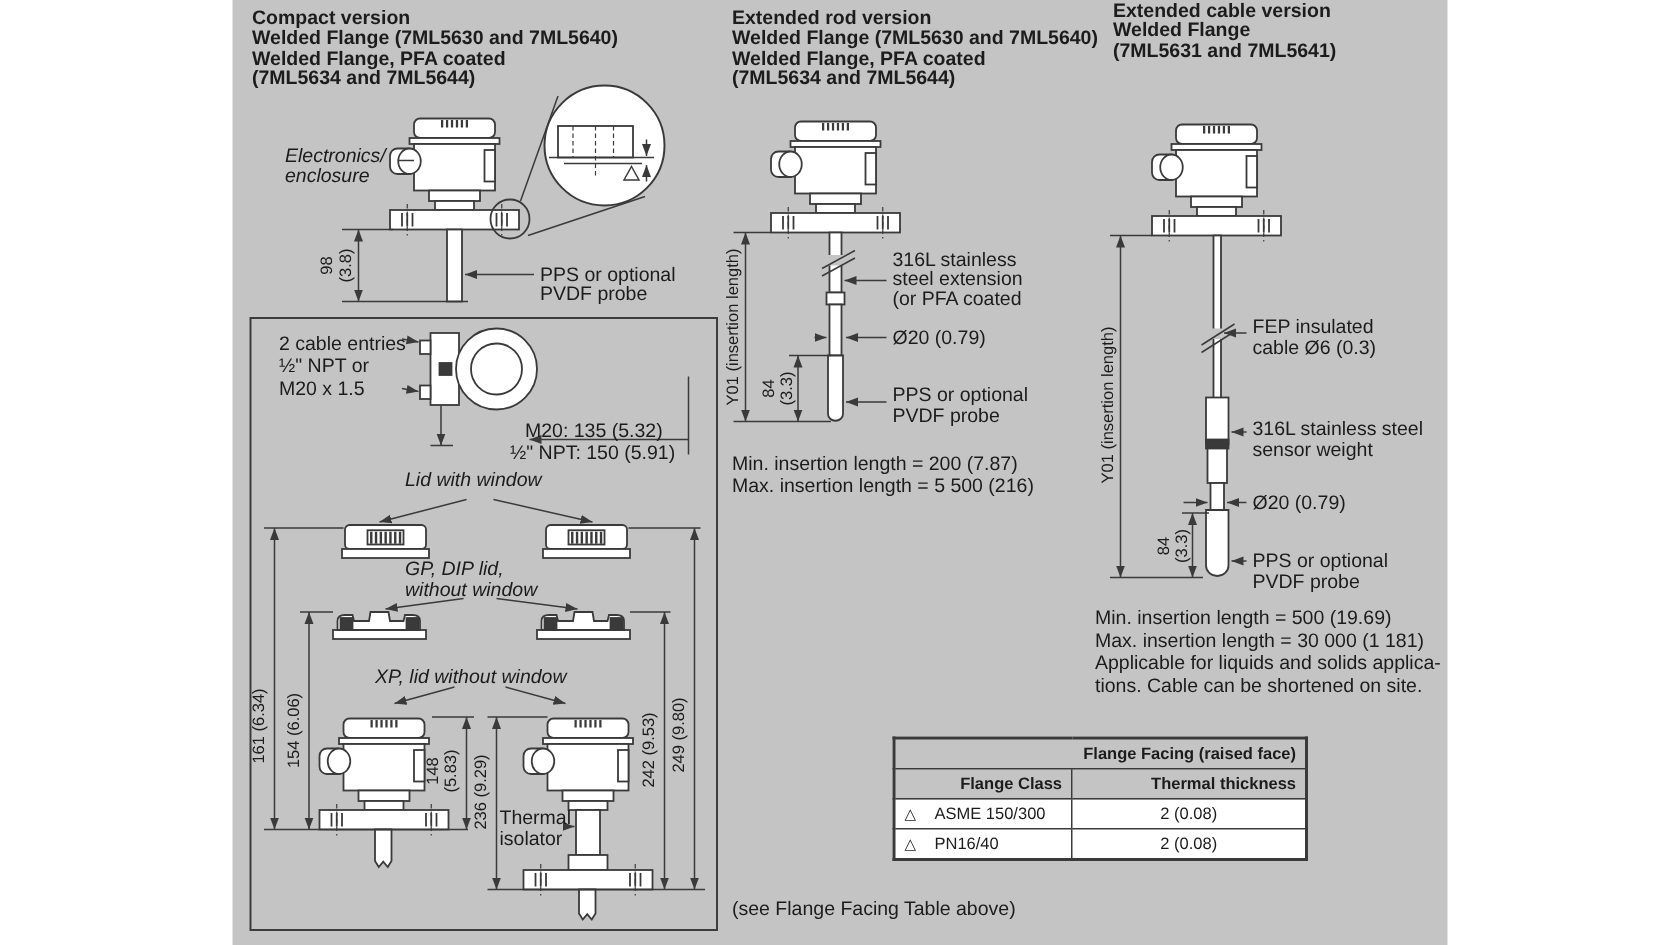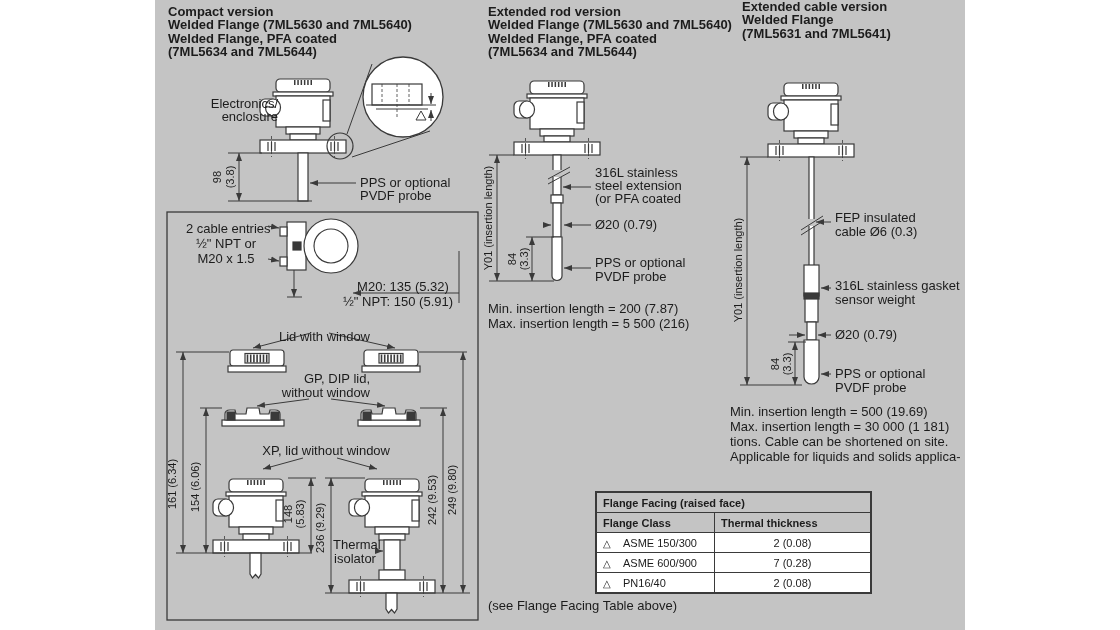--- a/index.html
+++ b/index.html
@@ -5,28 +5,28 @@
   html,body{margin:0;padding:0;}
   body{width:1120px;height:630px;position:relative;background:#ffffff;overflow:hidden;
        font-family:"Liberation Sans",sans-serif;color:#1c1c1c;}
   .panel{position:absolute;left:155px;top:0;width:810px;height:630px;background:#c4c4c4;}
   svg.draw{position:absolute;left:0;top:0;}
   .sym{fill:#ffffff;stroke:#3a3a3a;stroke-width:1.2;}
   .dim{fill:none;stroke:#3a3a3a;stroke-width:1;}
   .dtxt{fill:#1c1c1c;font-family:"Liberation Sans",sans-serif;font-size:11px;}
   .lbl{position:absolute;font-size:13px;line-height:13px;white-space:nowrap;}
   .b{font-weight:bold;}
-  .ctr{text-align:right;}
-  .rt{text-align:center;}
+  .ctr{text-align:left;font-style:italic;}
+  .rt{text-align:left;}
   .lh14{line-height:14px;}
   .lh15{line-height:15px;}
   .ftable{position:absolute;left:595px;top:491px;border-collapse:collapse;font-size:11px;
           background:#ffffff;border:2px solid #3a3a3a;}
   .ftable th,.ftable td{border:1px solid #3a3a3a;height:19px;padding:0 6px;}
-  .ftable .ghead{background:#c4c4c4;font-weight:bold;text-align:left;}
+  .ftable .ghead{background:#c4c4c4;font-weight:bold;text-align:right;}
   .ftable td.cl{text-align:left;width:105px;}
   .ftable td.th{text-align:center;width:143px;}
   .mk{display:inline-block;width:20px;font-size:10px;}
 </style>
 </head>
 <body>
 
 <div class="panel"></div>
 
 <svg class="draw" width="1120" height="630" viewBox="0 0 1120 630">
@@ -278,21 +278,21 @@
   <div>PVDF probe</div>
 </div>
 
 <div class="lbl rt lh15" style="left:186px;top:221px;width:80px">
   <div>2 cable entries</div>
   <div>½" NPT or</div>
   <div>M20 x 1.5</div>
 </div>
 <div class="lbl rt" style="left:350px;top:280px;width:106px">M20: 135 (5.32)</div>
 <div class="lbl rt" style="left:340px;top:295px;width:116px">½" NPT: 150 (5.91)</div>
-<div class="lbl ctr" style="left:270px;top:330px;width:100px">Lid with window</div>
+<div class="lbl ctr" style="left:270px;top:313px;width:100px">Lid with window</div>
 <div class="lbl ctr lh14" style="left:270px;top:372px;width:100px">
   <div>GP, DIP lid,</div>
   <div>without window</div>
 </div>
 <div class="lbl ctr" style="left:250px;top:444px;width:140px">XP, lid without window</div>
 <div class="lbl rt lh14" style="left:333px;top:538px;width:44px">
   <div>Thermal</div>
   <div>isolator</div>
 </div>
 
@@ -309,53 +309,49 @@
 <div class="lbl lh15" style="left:488px;top:301px">
   <div>Min. insertion length = 200 (7.87)</div>
   <div>Max. insertion length = 5 500 (216)</div>
 </div>
 
 <div class="lbl lh14" style="left:835px;top:211px">
   <div>FEP insulated</div>
   <div>cable Ø6 (0.3)</div>
 </div>
 <div class="lbl lh14" style="left:835px;top:279px">
-  <div>316L stainless gasket</div>
+  <div>316L stainless steel</div>
   <div>sensor weight</div>
 </div>
 <div class="lbl" style="left:835px;top:328px">Ø20 (0.79)</div>
 <div class="lbl lh14" style="left:835px;top:367px">
   <div>PPS or optional</div>
   <div>PVDF probe</div>
 </div>
 <div class="lbl lh15" style="left:730px;top:404px">
   <div>Min. insertion length = 500 (19.69)</div>
   <div>Max. insertion length = 30 000 (1 181)</div>
+  <div>Applicable for liquids and solids applica-</div>
   <div>tions. Cable can be shortened on site.</div>
-  <div>Applicable for liquids and solids applica-</div>
 </div>
 
 <table class="ftable">
   <tbody>
     <tr>
       <th class="ghead" colspan="2">Flange Facing (raised face)</th>
     </tr>
     <tr>
       <th class="ghead">Flange Class</th>
       <th class="ghead">Thermal thickness</th>
     </tr>
     <tr>
       <td class="cl"><span class="mk">△</span><span>ASME 150/300</span></td>
       <td class="th">2 (0.08)</td>
     </tr>
     <tr>
-      <td class="cl"><span class="mk">△</span><span>ASME 600/900</span></td>
-      <td class="th">7 (0.28)</td>
-    </tr>
-    <tr>
       <td class="cl"><span class="mk">△</span><span>PN16/40</span></td>
       <td class="th">2 (0.08)</td>
     </tr>
   </tbody>
 </table>
 
 <div class="lbl" style="left:488px;top:598px;line-height:15.5px">
   <div>(see Flange Facing Table above)</div>
 </div>
 

